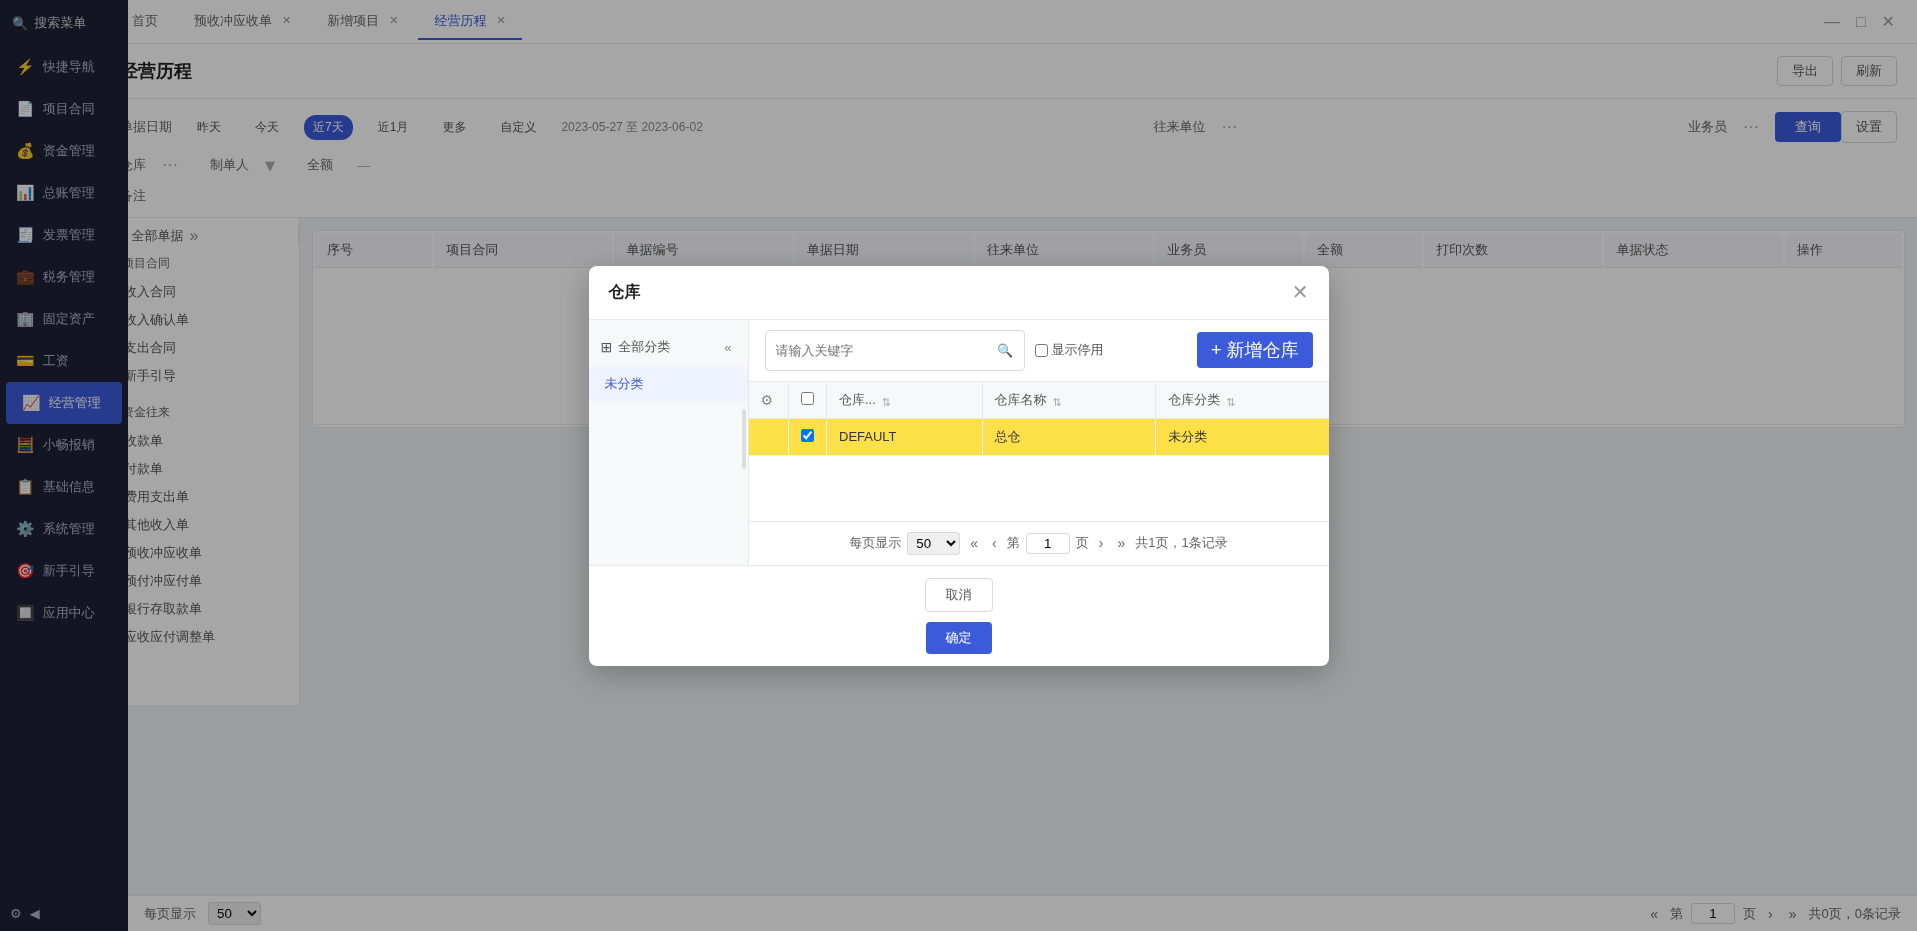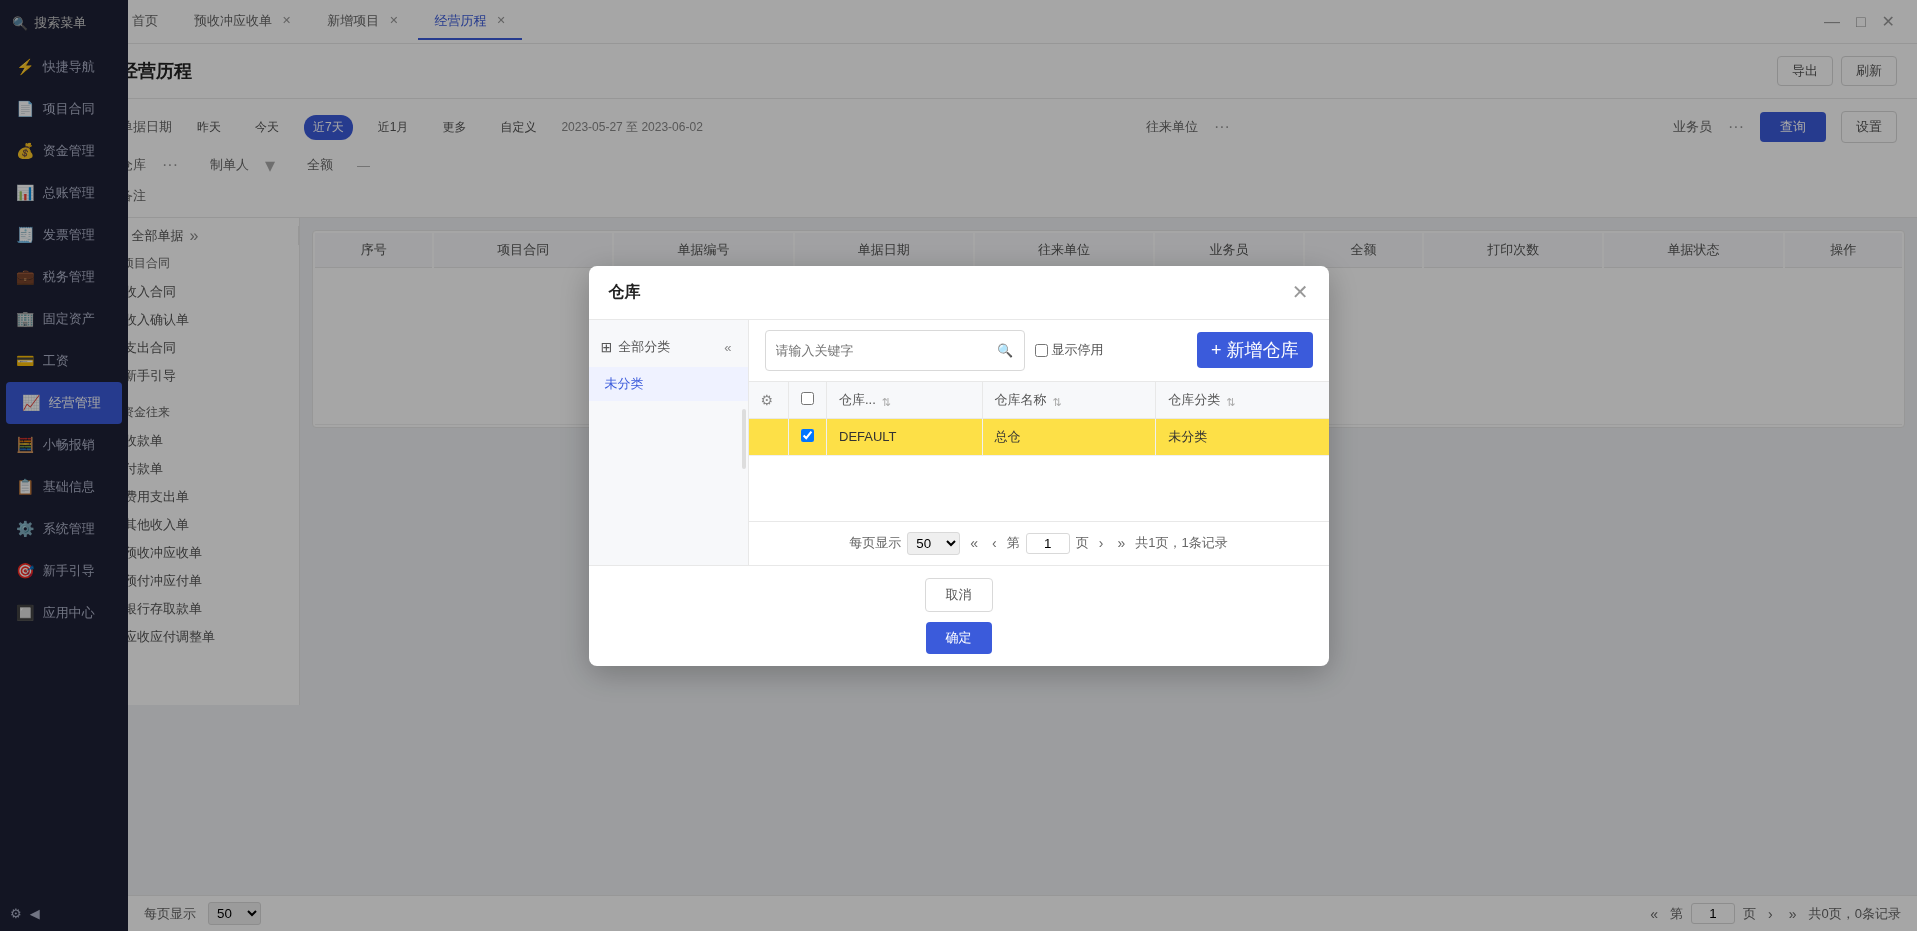--- a/index.html
+++ b/index.html
@@ -62,42 +62,42 @@
     .date-range { font-size: 12px; color: #888; }
     .filter-dots { color: #999; cursor: pointer; font-size: 16px; }
     .btn-query {
       background: #3b5bdb; color: #fff; border: none; border-radius: 4px;
       padding: 6px 20px; font-size: 13px; cursor: pointer; margin-left: auto;
     }
     .btn-settings {
       background: #fff; border: 1px solid #d9d9d9; color: #555; border-radius: 4px;
       padding: 6px 14px; font-size: 13px; cursor: pointer;
     }
-    .filter-right { display: flex; gap: 15px; align-items: center; }
+    .filter-right { display: flex; gap: 0; align-items: center; }
     .sub-nav-left {
       display: flex; align-items: center; padding: 0 12px; gap: 6px;
       border-right: 1px solid #e8e8e8; cursor: pointer; color: #555; font-size: 13px;
     }
     .collapse-btn { color: #888; cursor: pointer; font-size: 16px; }
 
     
     .left-panel {
       width: 200px; background: #fff; border-right: 1px solid #e8e8e8;
       padding: 8px 0; overflow-y: auto; font-size: 13px;
     }
     .tree-section { padding: 4px 0; }
     .tree-section-header {
       padding: 6px 12px; color: #666; font-size: 12px; display: flex; align-items: center; gap: 4px; cursor: pointer;
     }
     .tree-child { padding: 5px 24px; cursor: pointer; color: #555; font-size: 13px; }
 
     
     .table-area { flex: 1; overflow: auto; padding: 12px; }
     .data-table { width: 100%; background: #fff; border-radius: 4px; border: 1px solid #e8e8e8; }
-    .data-table th { background: #f7f8fa; padding: 8px 12px; text-align: center; font-weight: 500; color: #555; border-bottom: 1px solid #e8e8e8; font-size: 13px; }
+    .data-table th { background: #f7f8fa; padding: 8px 12px; text-align: left; font-weight: 500; color: #555; border-bottom: 1px solid #e8e8e8; font-size: 13px; }
     .data-table td { padding: 8px 12px; color: #333; border-bottom: 1px solid #f0f0f0; font-size: 13px; }
     .page-select { border: 1px solid #d9d9d9; border-radius: 3px; padding: 2px 4px; }
     .page-input { border: 1px solid #d9d9d9; border-radius: 3px; padding: 2px 6px; width: 44px; text-align: center; }
     .page-btn { cursor: pointer; color: #666; font-size: 14px; padding: 0 4px; }
 
     
     .empty-state { text-align: center; padding: 60px; color: #bbb; font-size: 14px; }
 
     
     .modal-overlay {

